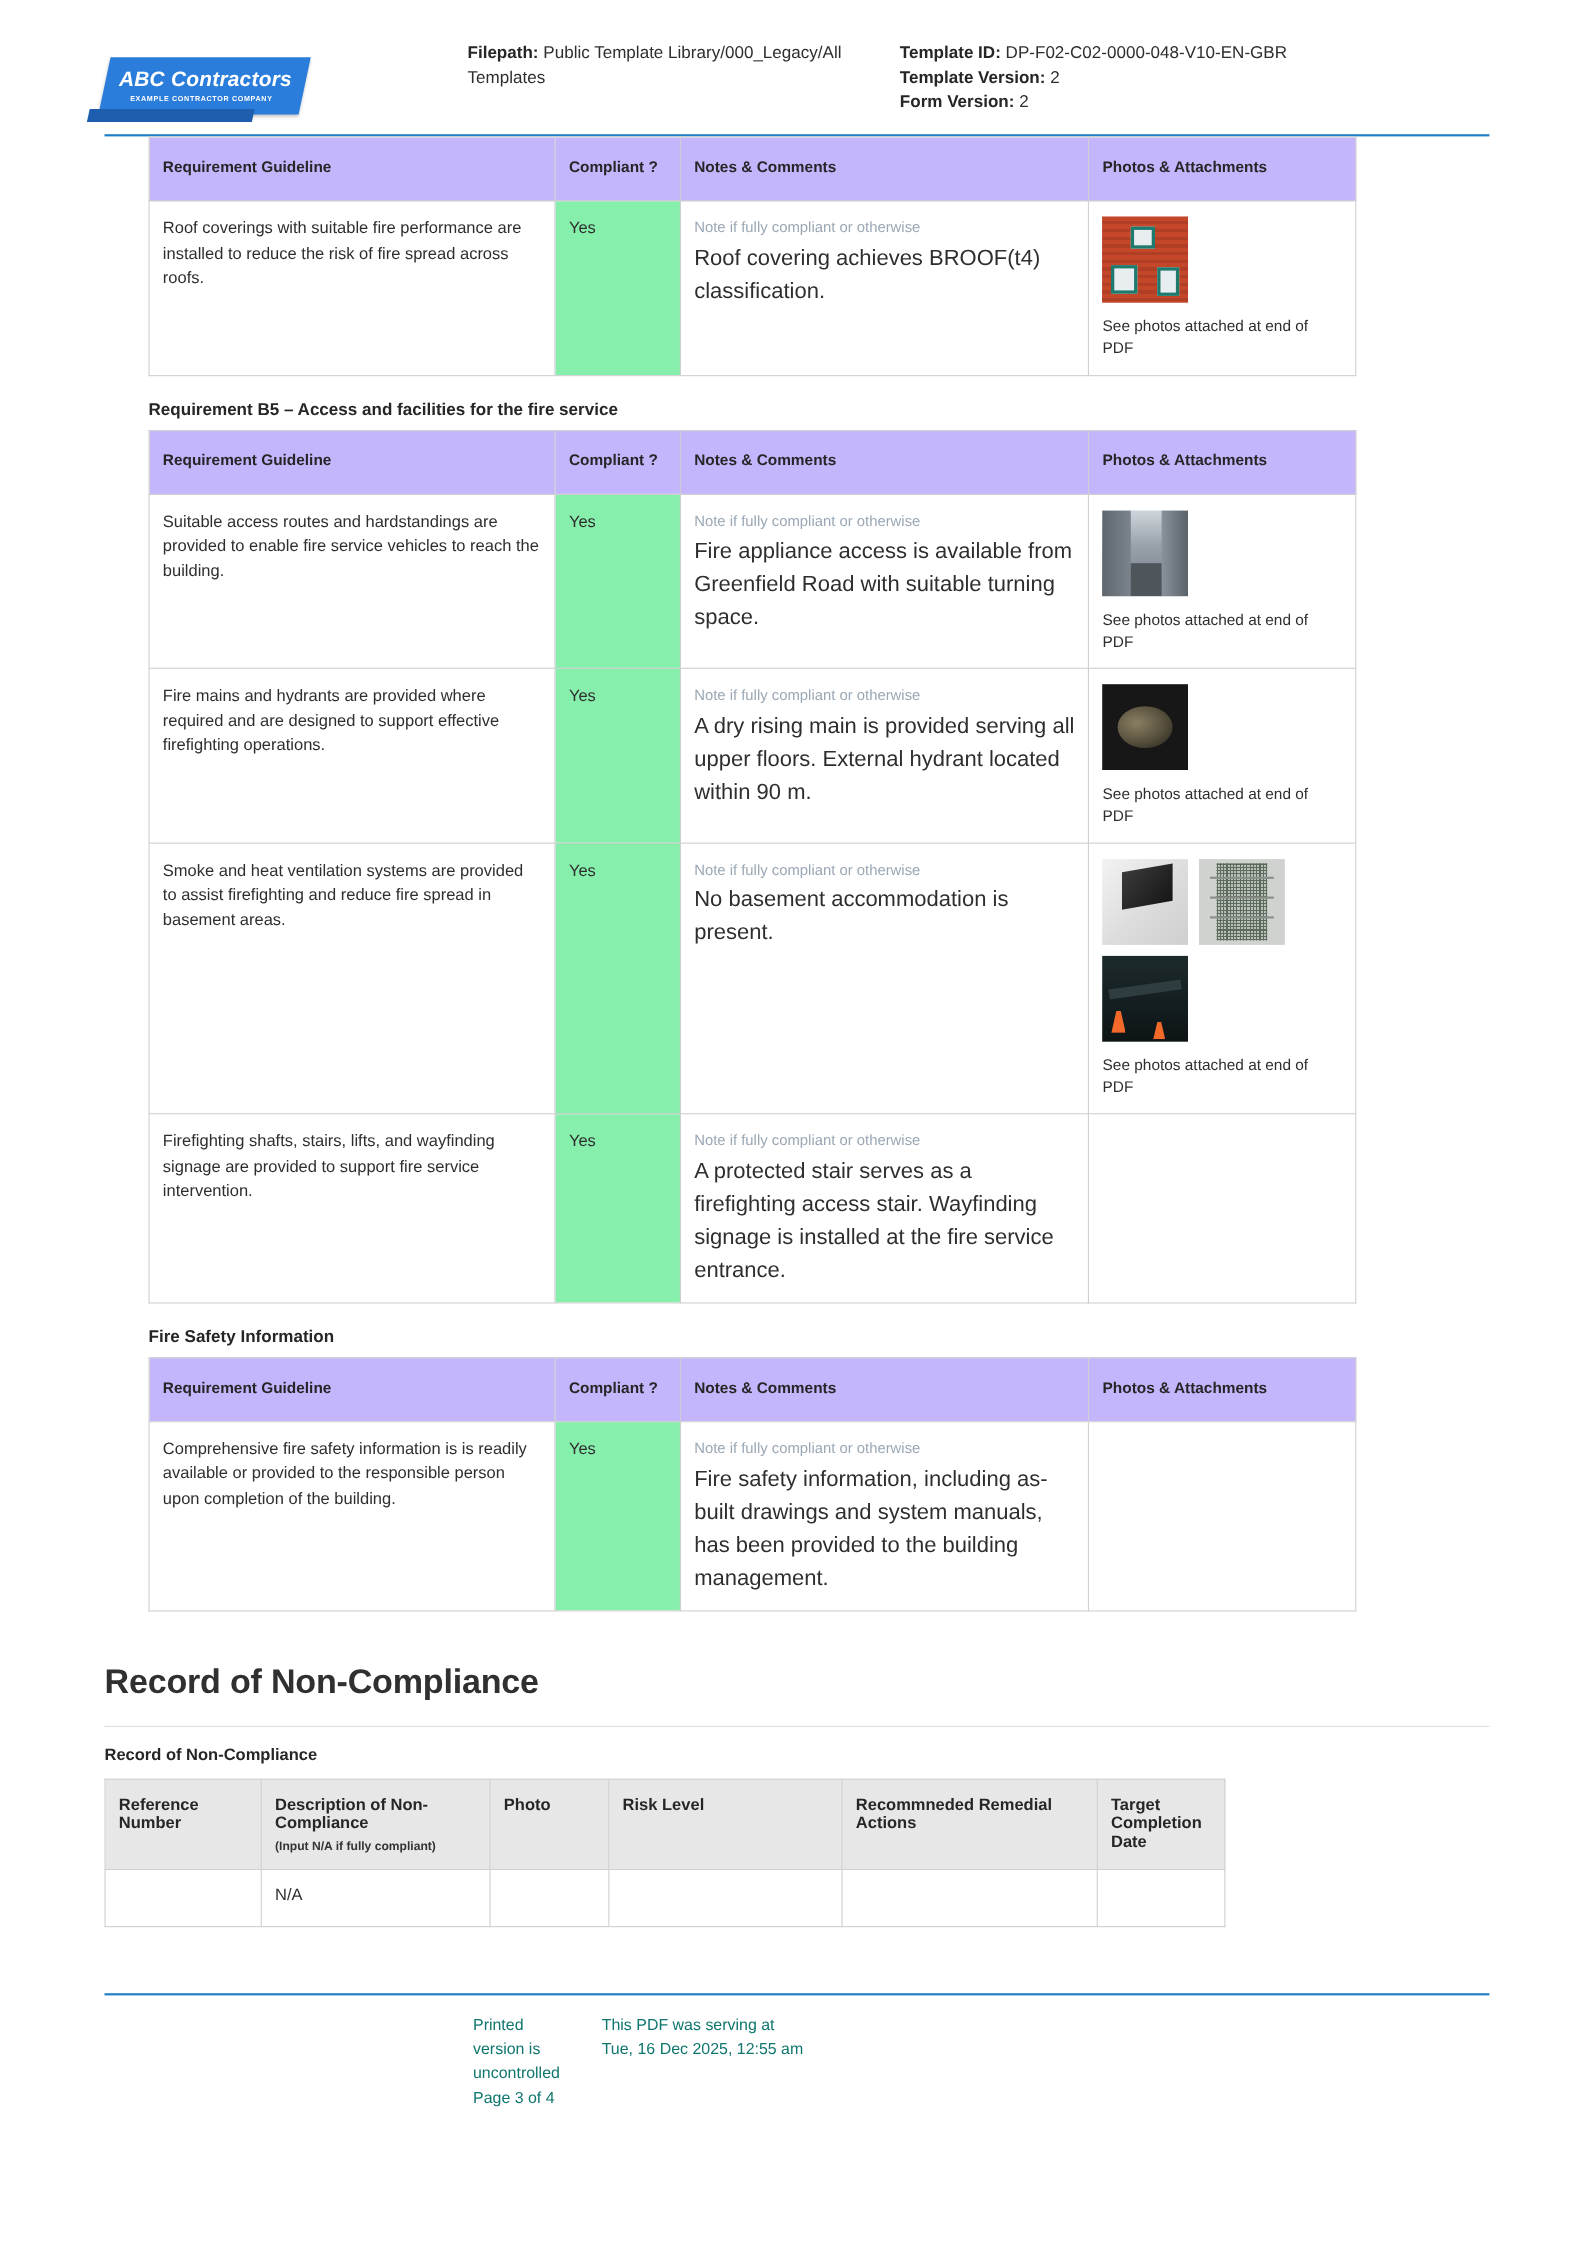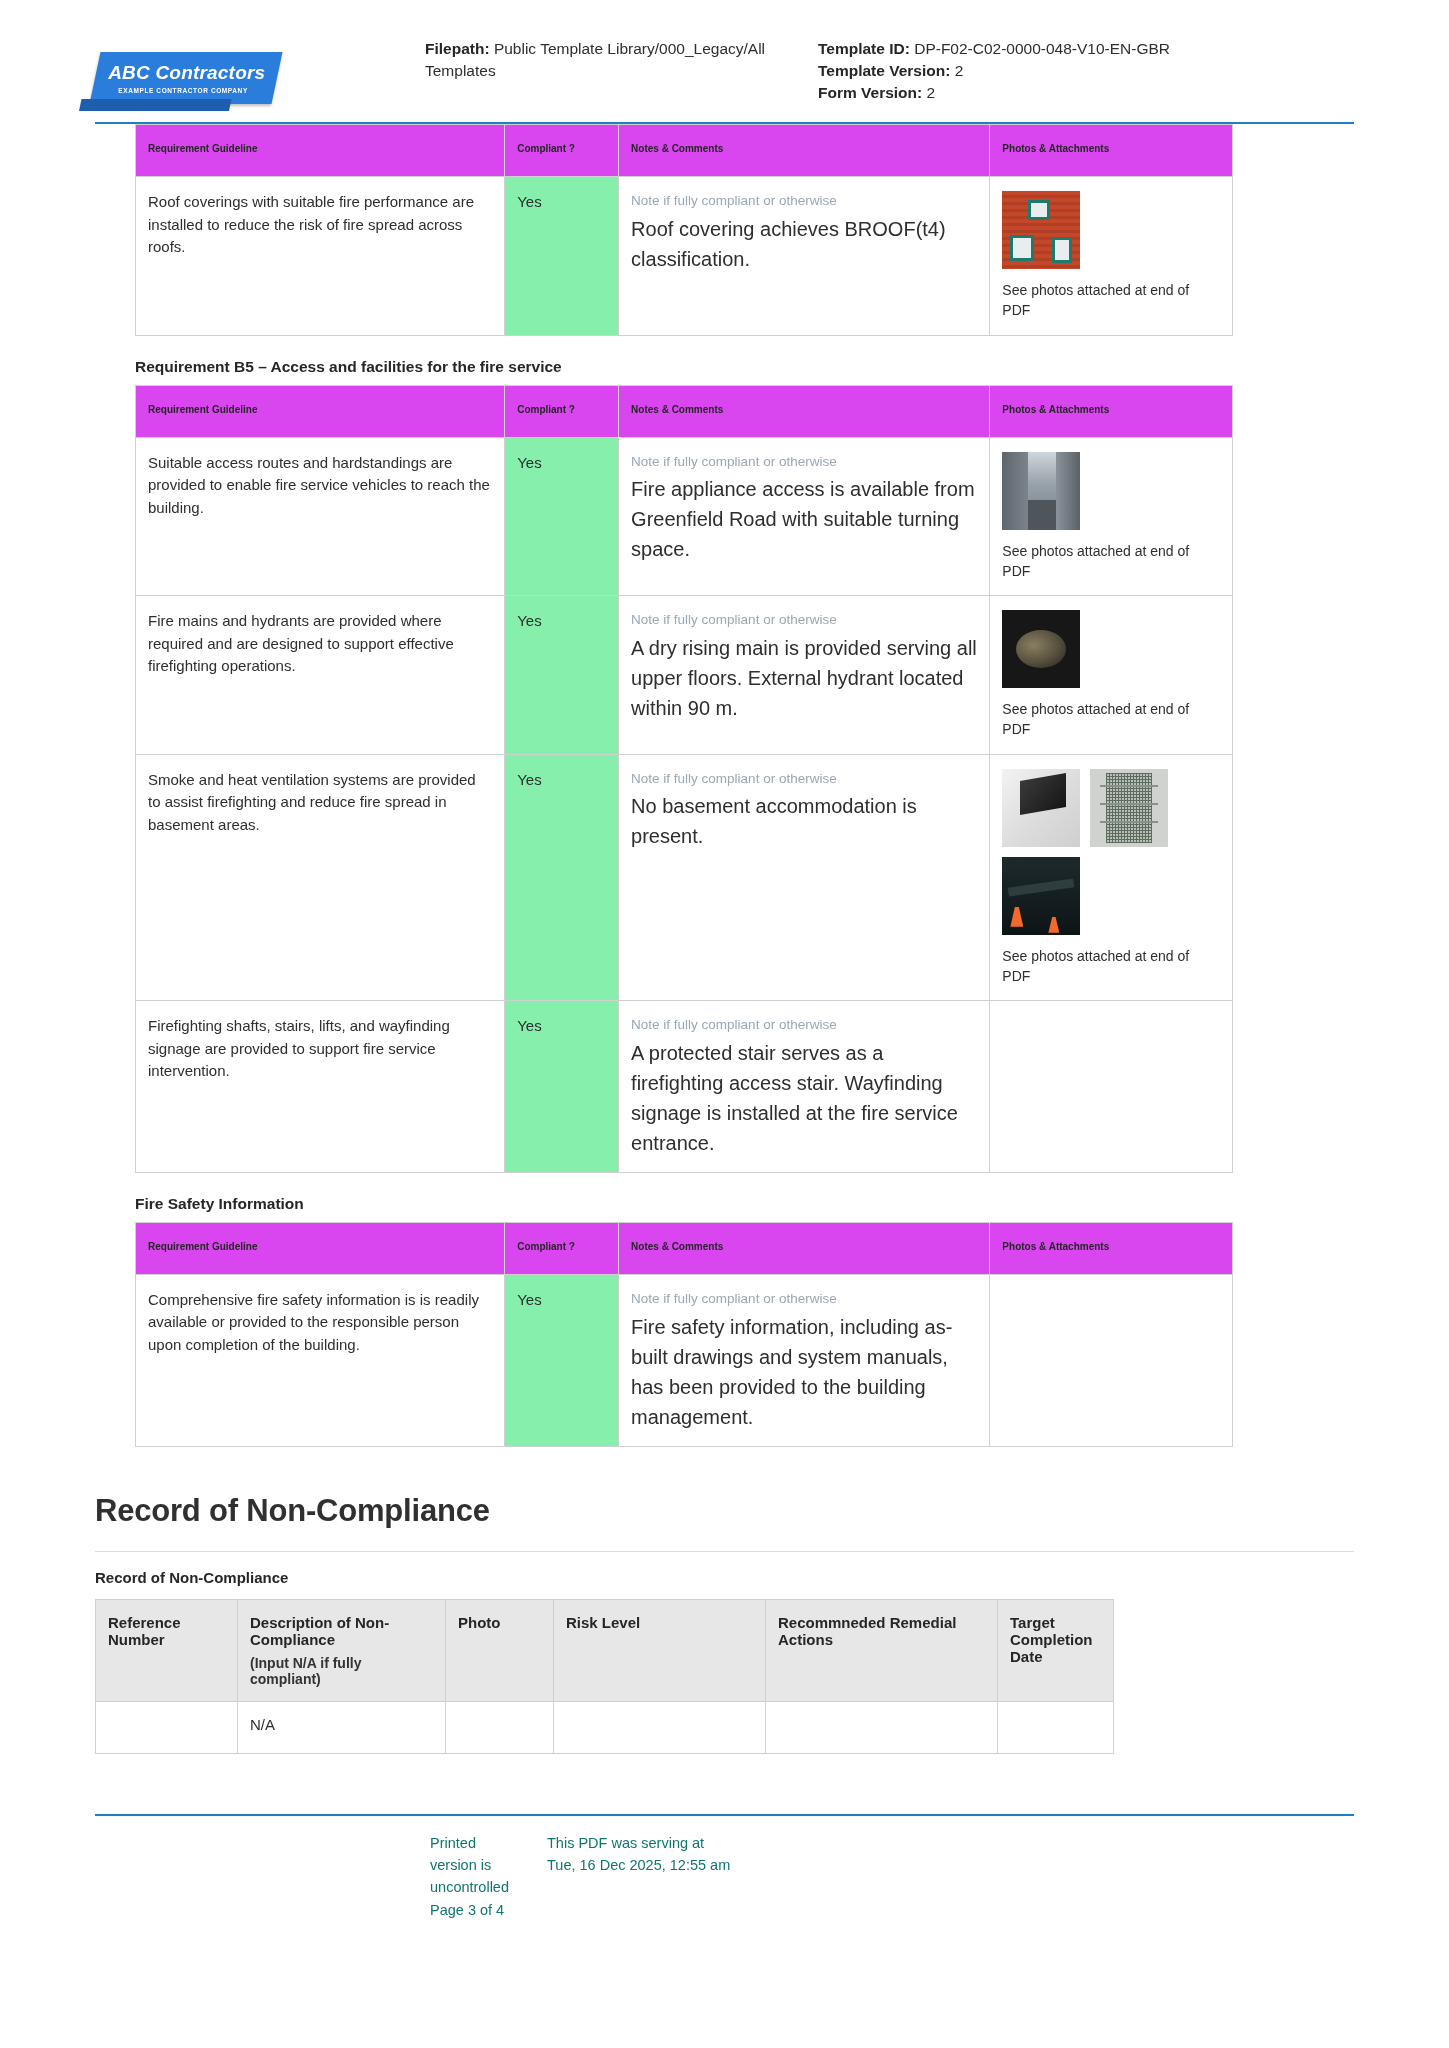--- a/index.html
+++ b/index.html
@@ -45,22 +45,22 @@
     font-size: 15.5px; font-weight: bold; color: #262626;
     margin: 22px 0 9px 40px;
   }
 
   table.grid { border-collapse: collapse; width: 1098px; margin-left: 40px; table-layout: fixed; }
   table.grid th, table.grid td {
     border: 1px solid #d0d0d0; vertical-align: top; padding: 14px 12px;
     font-size: 15px; line-height: 1.5; color: #2e2e2e;
   }
   table.grid th {
-    background: #d946ef; font-weight: bold; color: #262626; text-align: left;
-    font-size: 10px; padding: 16px 12px 20px 12px;
+    background: #c4b5fd; font-weight: bold; color: #262626; text-align: left;
+    font-size: 14px; padding: 16px 12px 20px 12px;
   }
   .c-guideline { width: 350px; }
   .c-compliant { width: 108px; }
   .c-notes { width: 352px; }
   .c-photos { width: 230px; }
 
   td.compliant { background: #86efac; color: #2e2e2e; margin-top: 30px; }
   .note-hint { color: #9aa7b4; font-size: 13.5px; line-height: 1.45; margin-bottom: 3px; }
   .note-body { font-size: 20px; line-height: 1.5; }
 
@@ -108,21 +108,21 @@
   
   .big-title { font-size: 31px; font-weight: bold; color: #303030; margin: 46px 0 0 0; letter-spacing: -0.2px; }
   .rule-thin { border-top: 1px solid #dedede; margin: 22px 0 0 0; }
   .sub-title { font-size: 15px; font-weight: bold; color: #262626; margin: 17px 0 13px 0; }
 
   table.nc { border-collapse: collapse; width: 1018px; table-layout: fixed; }
   table.nc th, table.nc td { border: 1px solid #d0d0d0; vertical-align: top; padding: 14px 12px; font-size: 15px; }
   table.nc th { background: #e7e7e7; text-align: left; font-weight: bold; color: #262626; }
   .nc1 { width: 142px; } .nc2 { width: 208px; } .nc3 { width: 108px; }
   .nc4 { width: 212px; } .nc5 { width: 232px; } .nc6 { width: 116px; }
-  .nc-hint { font-size: 14px; font-weight: bold; color: #333; margin-top: 7px; }
+  .nc-hint { font-size: 11px; font-weight: bold; color: #333; margin-top: 7px; }
   .nc-body td { height: 52px; }
 
   
   .rule-bottom { margin: 60px 95px 0 95px; border-top: 2px solid #1f7fc4; }
   .footer { display: flex; padding: 16px 95px 0 95px; font-size: 14.5px; color: #0f766e; line-height: 1.55; }
   .footer .f-left { width: 430px; flex: 0 0 430px; padding-left: 335px; }
   .footer .f-right { padding-left: 22px; }
 </style>
 </head>
 <body>

